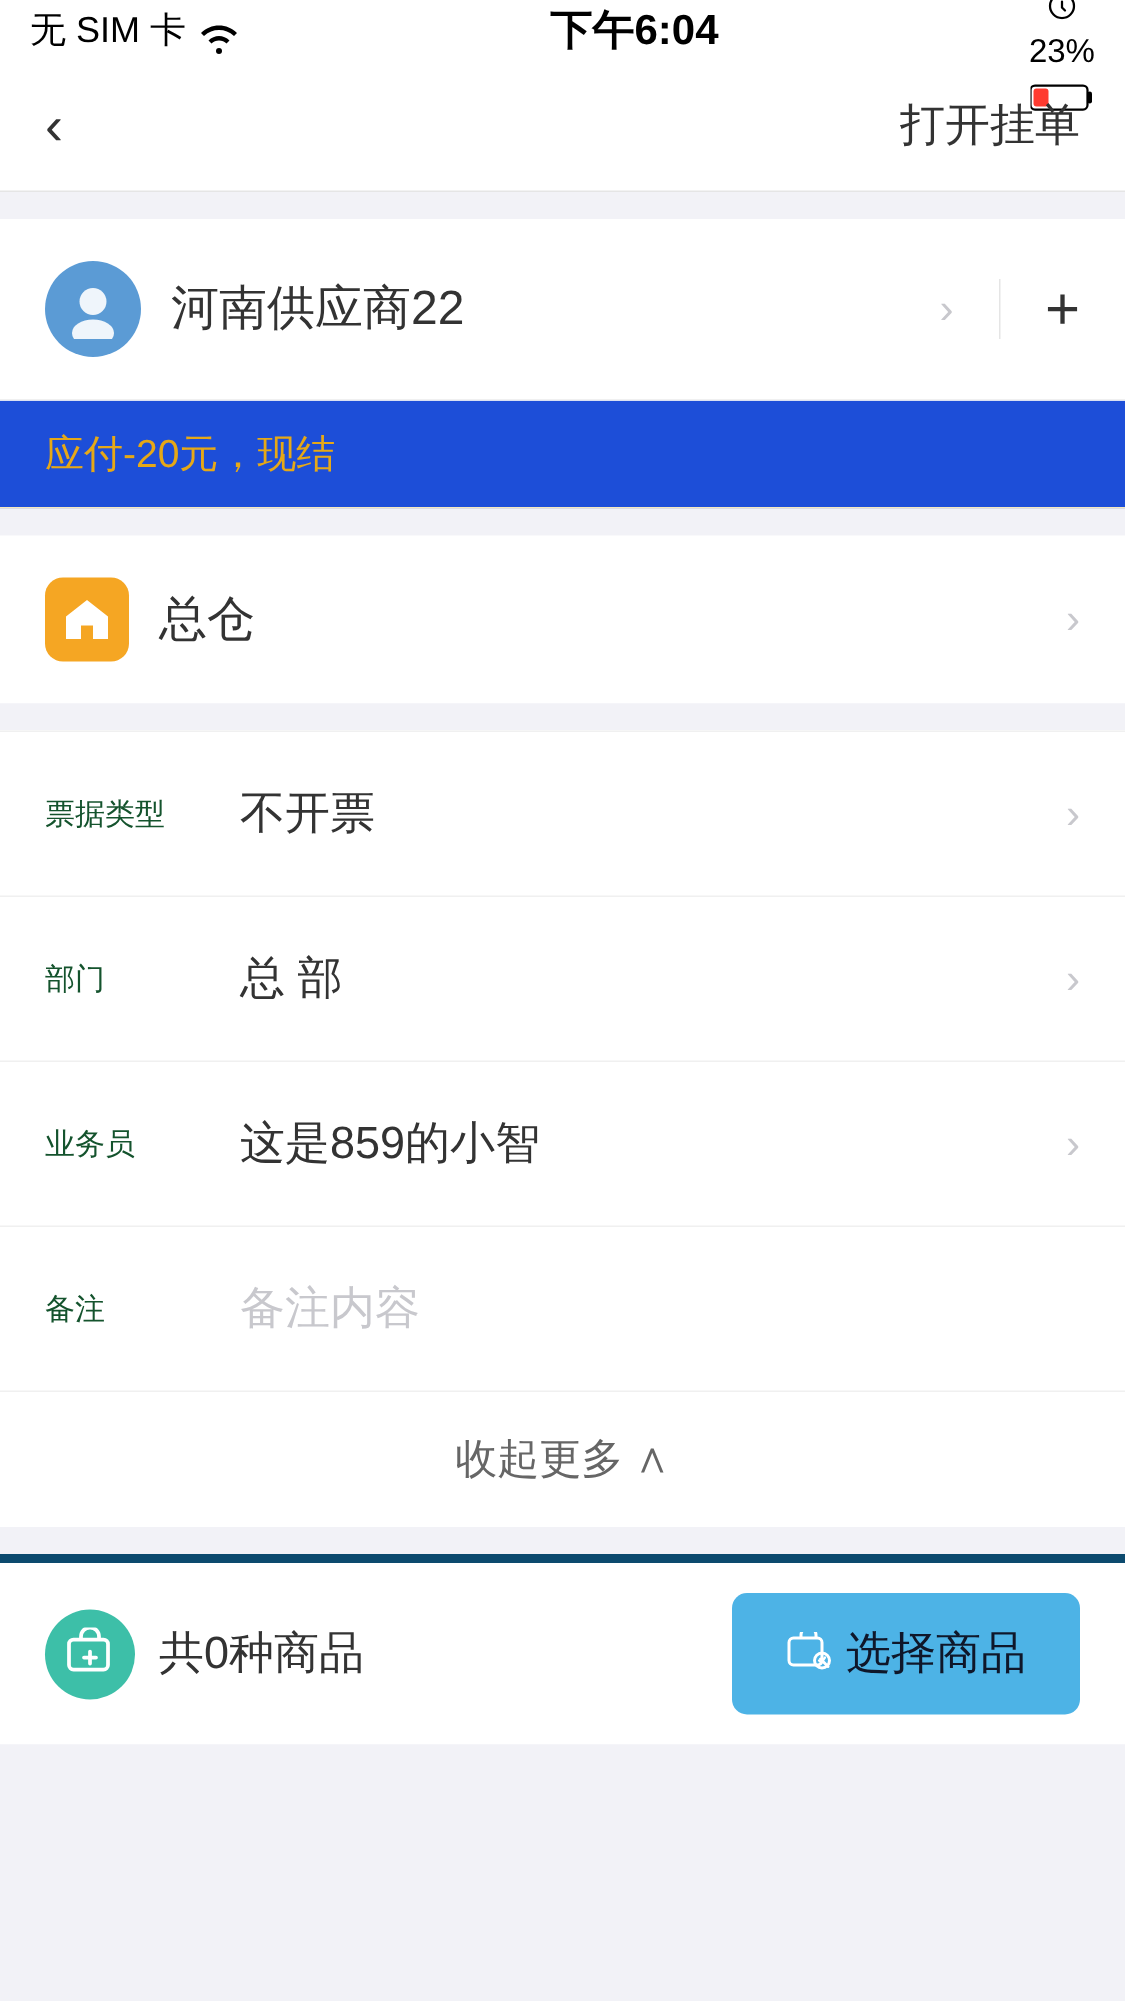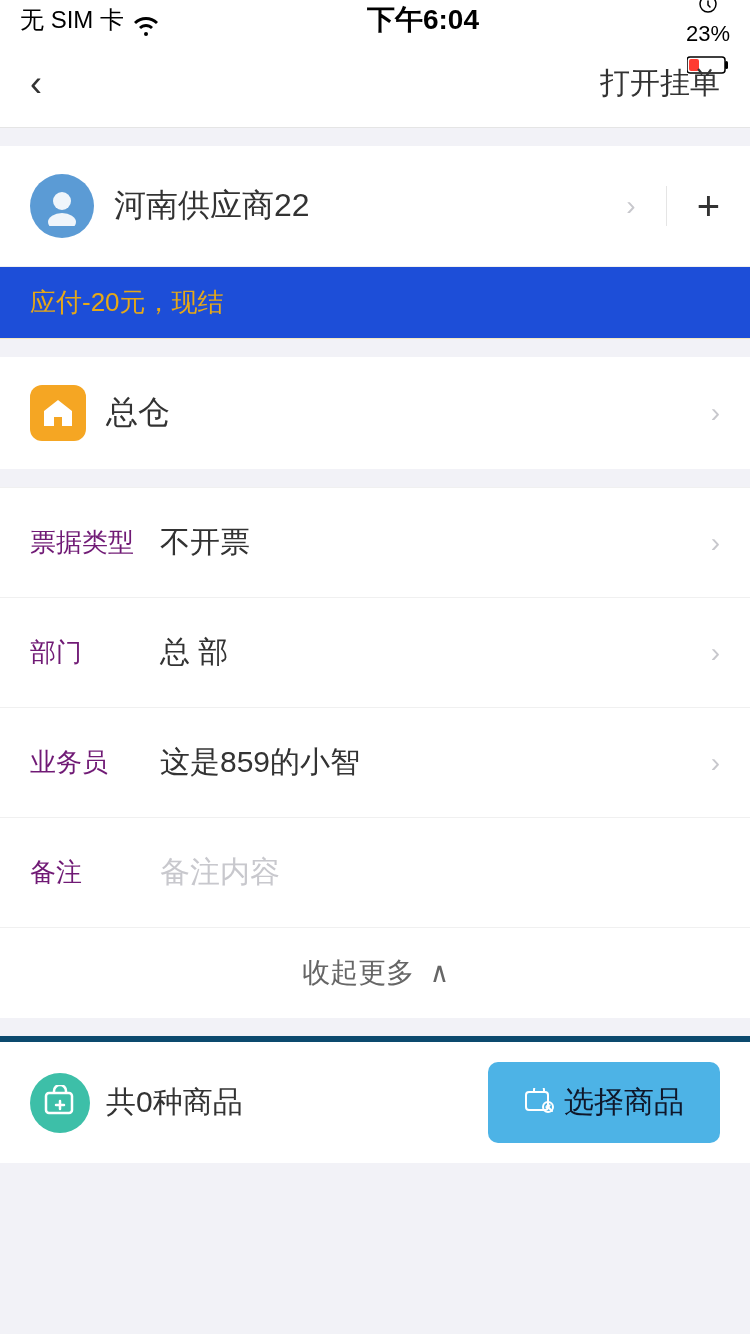--- a/index.html
+++ b/index.html
@@ -151,22 +151,22 @@
     
     .form-row {
       display: flex;
       align-items: center;
       padding: 34px 30px;
       background: #fff;
       border-top: 1px solid #f0f0f0;
       cursor: pointer;
     }
     .form-label {
-      font-size: 26px;
-      color: #701a75;
+      font-size: 20px;
+      color: #14532d;
       width: 130px;
       flex-shrink: 0;
     }
     .form-value {
       flex: 1;
       font-size: 30px;
       color: #333;
     }
     .form-value.placeholder {
       color: #c8c8cd;
@@ -178,21 +178,20 @@
 
     
     .collapse-row {
       background: #fff;
       border-top: 1px solid #f0f0f0;
       display: flex;
       align-items: center;
       justify-content: center;
       padding: 26px 0;
       cursor: pointer;
-      font-family: Liberation Mono, monospace;
     }
     .collapse-text {
       font-size: 28px;
       color: #666;
     }
 
     
     .bottom-bar {
       background: #fff;
       border-top: 6px solid #0c4a6e;

